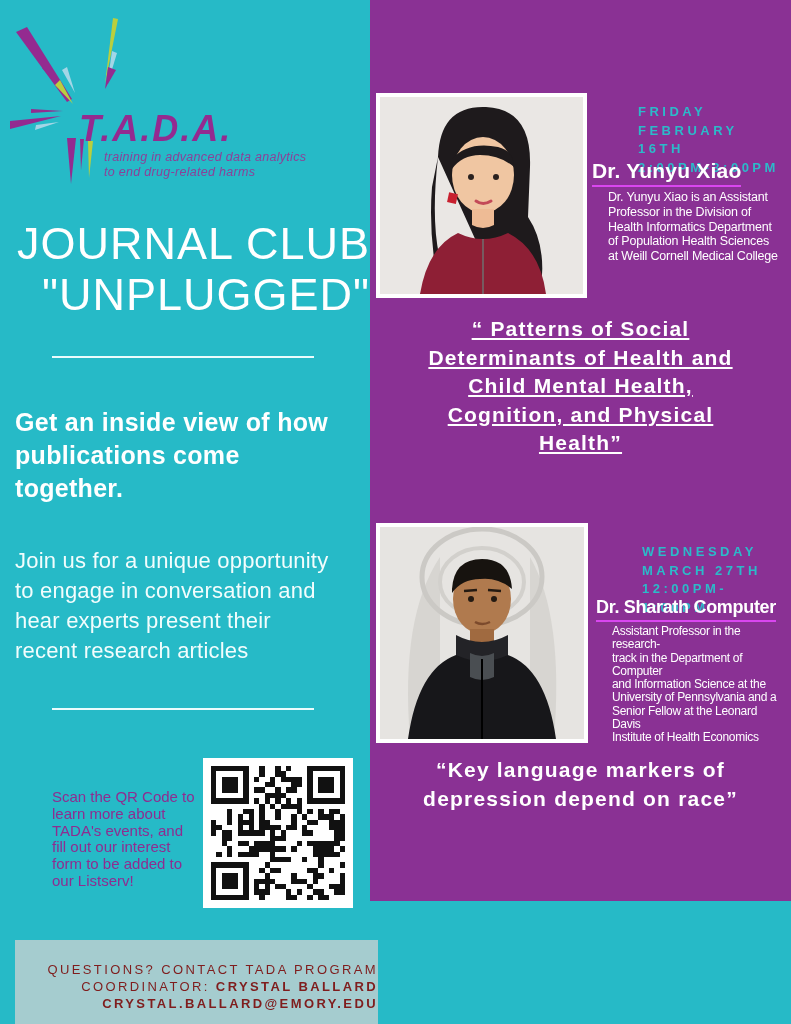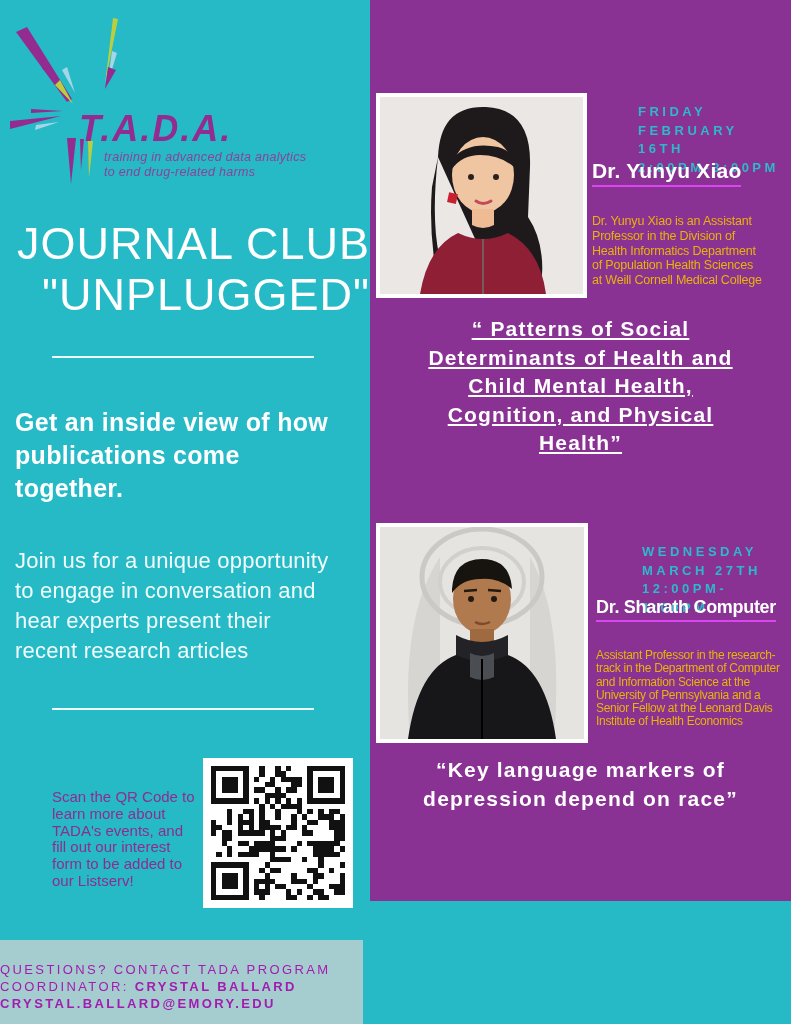--- a/index.html
+++ b/index.html
@@ -48,23 +48,23 @@
   .qr-text {
     position:absolute; left:52px; top:789px; width:160px;
     color:#8e2d90; font-size:15px; line-height:16.8px;
   }
   .qr-box {
     position:absolute; left:203px; top:758px; width:150px; height:150px;
     background:#ffffff;
   }
   .qr-box svg { position:absolute; left:8px; top:8px; }
   .contact-box {
-    position:absolute; left:0; top:940px; width:363px; height:84px;
-    background:#a5cccf; color:#a21caf;
-    text-align:left; padding-top:21px;
+    position:absolute; left:15px; top:940px; width:363px; height:84px;
+    background:#a5cccf; color:#7f1d1d;
+    text-align:right; padding-top:21px;
     font-size:13px; line-height:17px; letter-spacing:2.4px;
   }
   .contact-box .bold { font-weight:bold; }
 
   
   .right-panel {
     position:absolute; left:370px; top:0; width:421px; height:901px;
     background:#8a3194;
   }
   .photo {
@@ -79,21 +79,21 @@
     color:#2cbac9; font-size:13px; font-weight:bold;
     letter-spacing:3.5px; line-height:18.5px;margin-left:46px;
   }
   .speaker-name {
     position:absolute; left:0; color:#ffffff; font-weight:bold;
     border-bottom:2px solid #d946ef; padding-bottom:2px; white-space:nowrap;
   }
   .info-1 .speaker-name { top:64px; font-size:21px; letter-spacing:0.2px; }
   .info-2 .speaker-name { top:62px; font-size:18px; letter-spacing:-0.3px; }
   .speaker-bio {
-    position:absolute; left:0; color:#eab308;margin-top:24px;
+    position:absolute; left:16px; color:#ffffff;
   }
   .info-1 .speaker-bio { top:95px; font-size:12.5px; line-height:14.8px; letter-spacing:-0.2px; }
   .info-2 .speaker-bio { top:90px; font-size:12px;   line-height:13.3px; letter-spacing:-0.3px; }
   .talk-quote {
     position:absolute; left:0; width:100%; padding:0 18px;
     text-align:center; color:#ffffff;
     font-size:21px; font-weight:600; letter-spacing:1.2px; line-height:28.5px;
   }
   .quote-1 { top:315px;text-decoration:underline; }
   .quote-2 { top:756px; }

